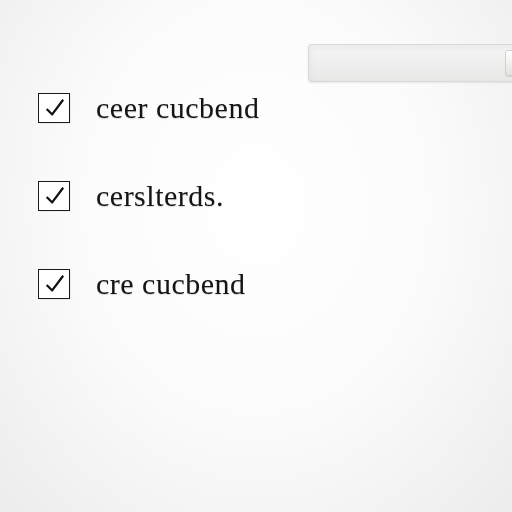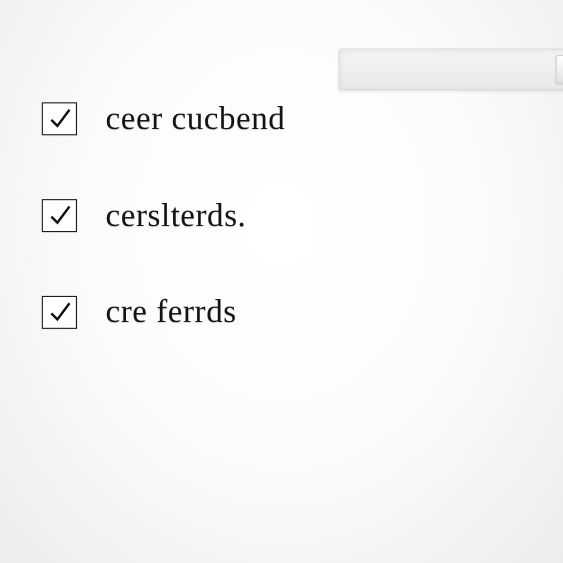--- a/index.html
+++ b/index.html
@@ -107,17 +107,17 @@
       <span class="label">cerslterds.</span>
     </div>
 
 
     <div class="row">
       <div class="chk">
         <svg width="22" height="22" viewBox="0 0 24 24">
             <path d="M4 13 L10 19 L22 3" fill="none" stroke="#111" stroke-width="2.4"></path>
           </svg>
       </div>
-      <span class="label">cre ferrds</span>
+      <span class="label">cre cucbend</span>
     </div>
 
   </div>
 </div>
 
 </body></html>

